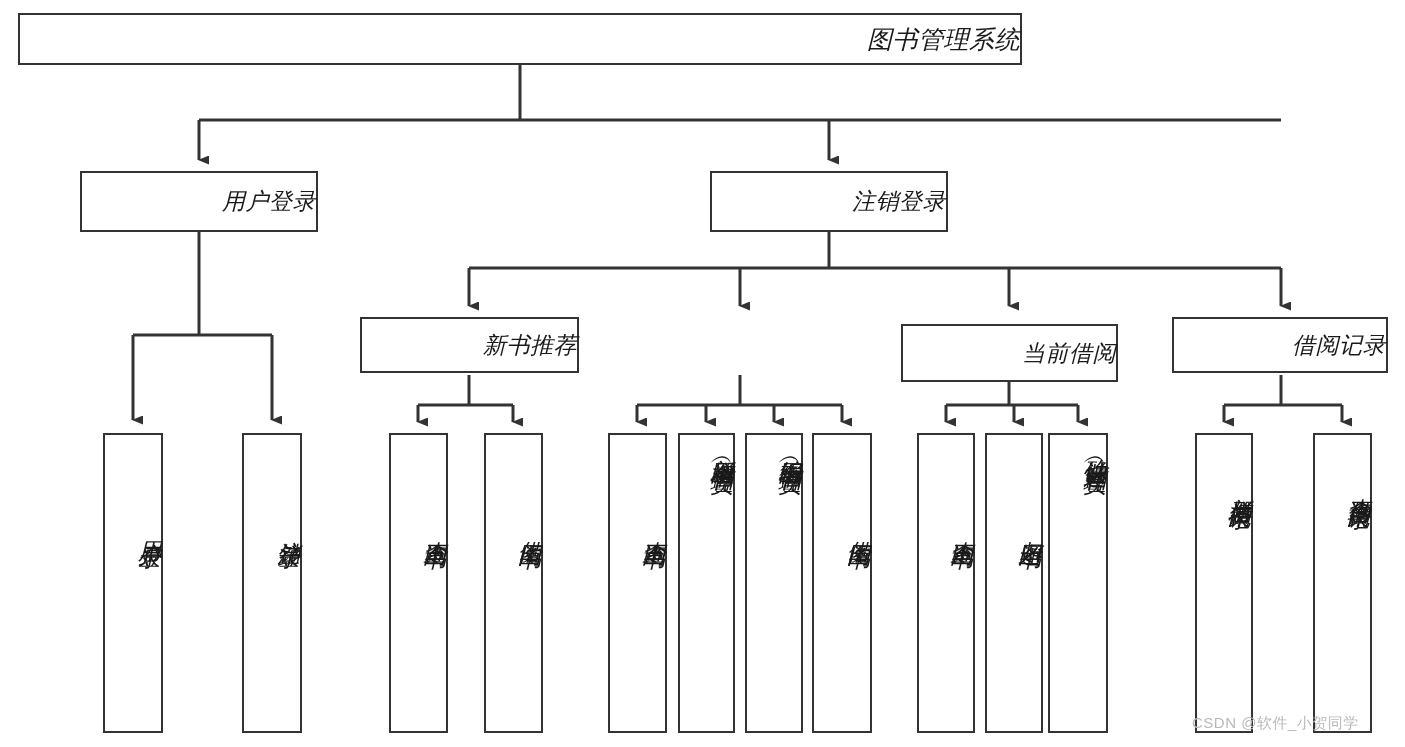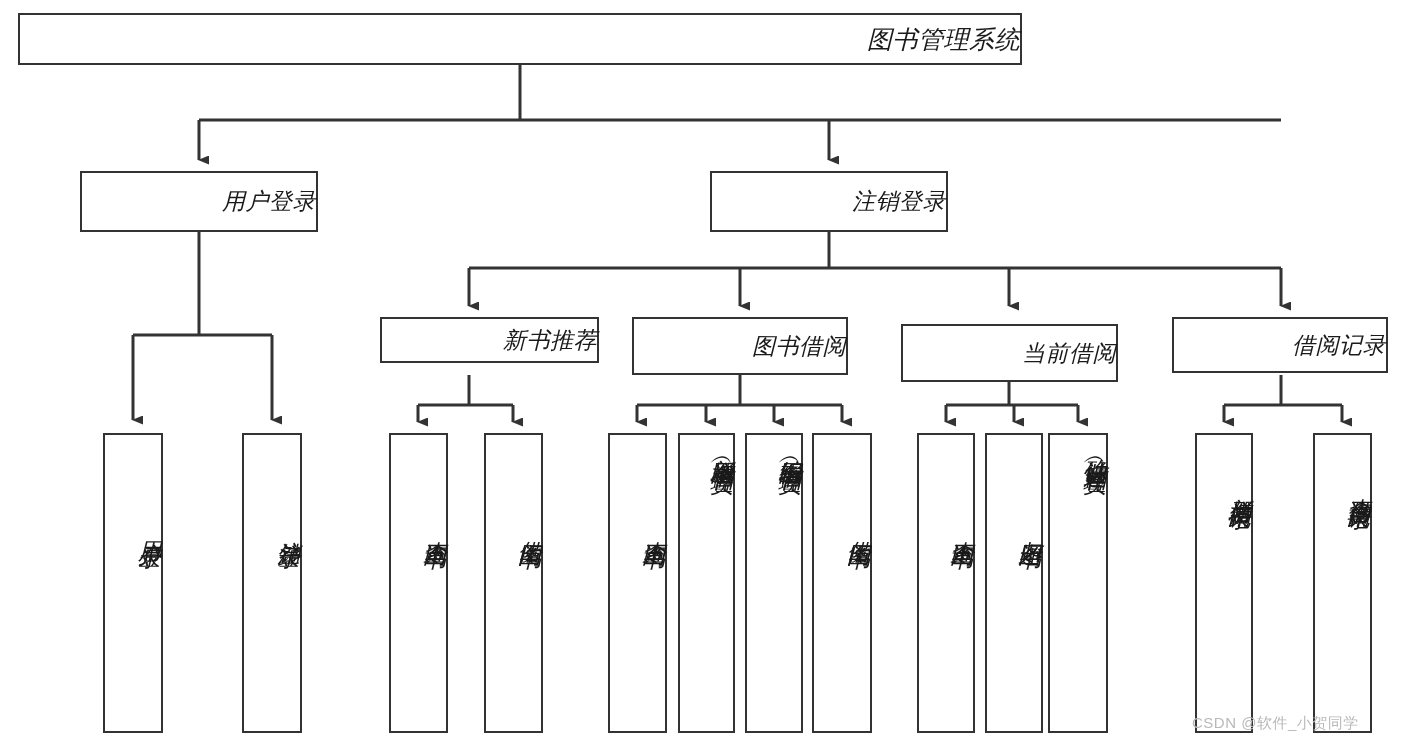--- a/index.html
+++ b/index.html
@@ -128,25 +128,22 @@
     <span class="label">图书管理系统</span>
   </div>
 
   <div class="node horiz lvl2" style="left:80px; top:171px; width:238px; height:61px;">
     <span class="label">用户登录</span>
   </div>
   <div class="node horiz lvl2" style="left:710px; top:171px; width:238px; height:61px;">
     <span class="label">注销登录</span>
   </div>
 
-  <div class="node horiz lvl3" style="left:380px; top:317px; width:219px; height:46px;">
+  <div class="node horiz lvl3" style="left:360px; top:317px; width:219px; height:56px;">
     <span class="label">新书推荐</span>
-  </div>
-  <div class="node horiz lvl3" style="left:632px; top:317px; width:216px; height:58px;">
-    <span class="label">图书借阅</span>
   </div>
   <div class="node horiz lvl3" style="left:901px; top:324px; width:217px; height:58px;">
     <span class="label">当前借阅</span>
   </div>
   <div class="node horiz lvl3" style="left:1172px; top:317px; width:216px; height:56px;">
     <span class="label">借阅记录</span>
   </div>
 
   <div class="node vert leaf" style="left:103px; top:433px; width:60px; height:300px; padding-top:88px;">
     <span class="label">用户登录</span>

